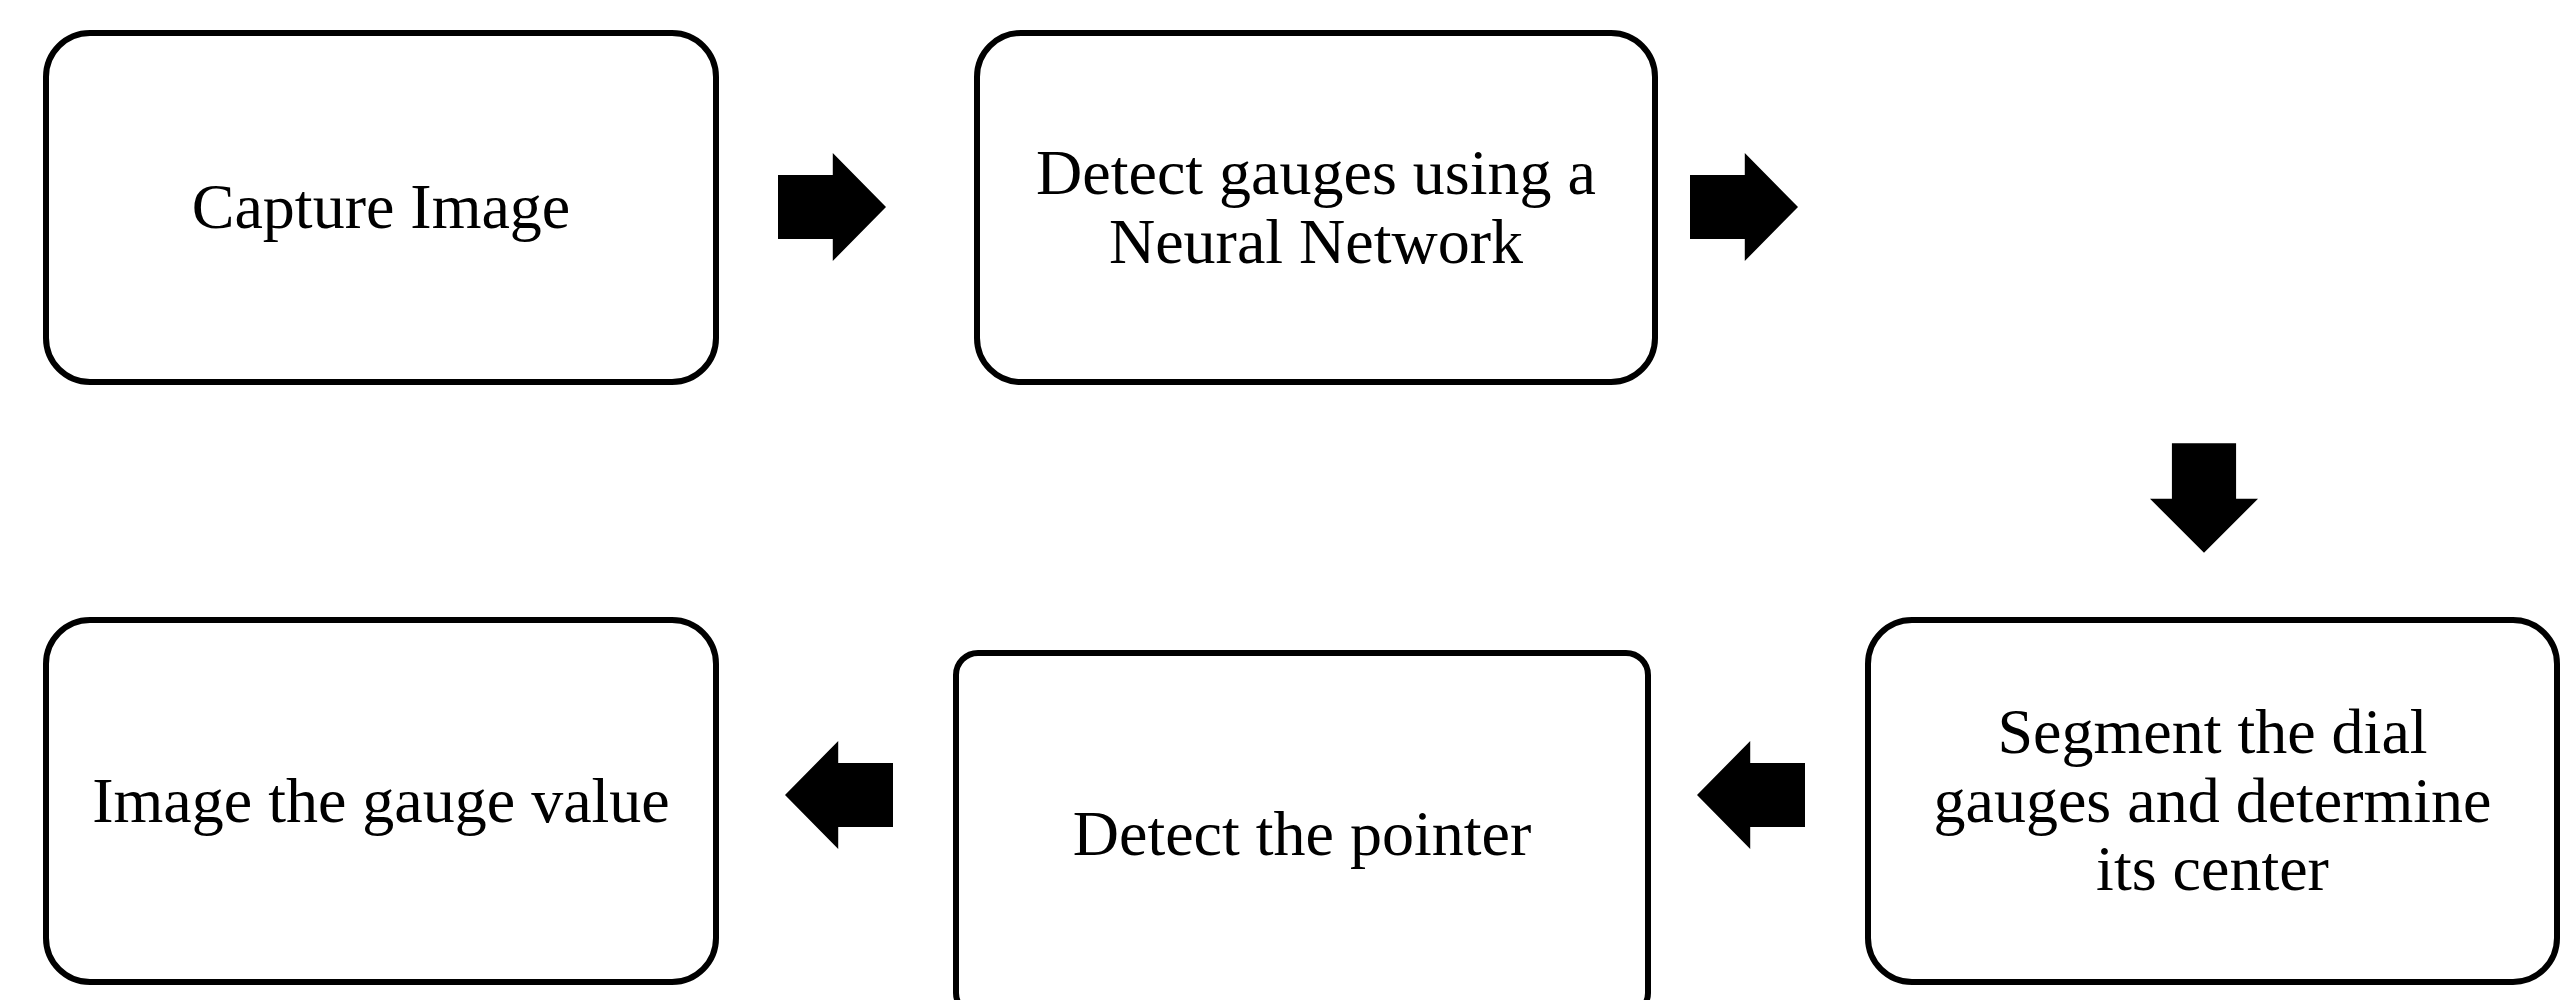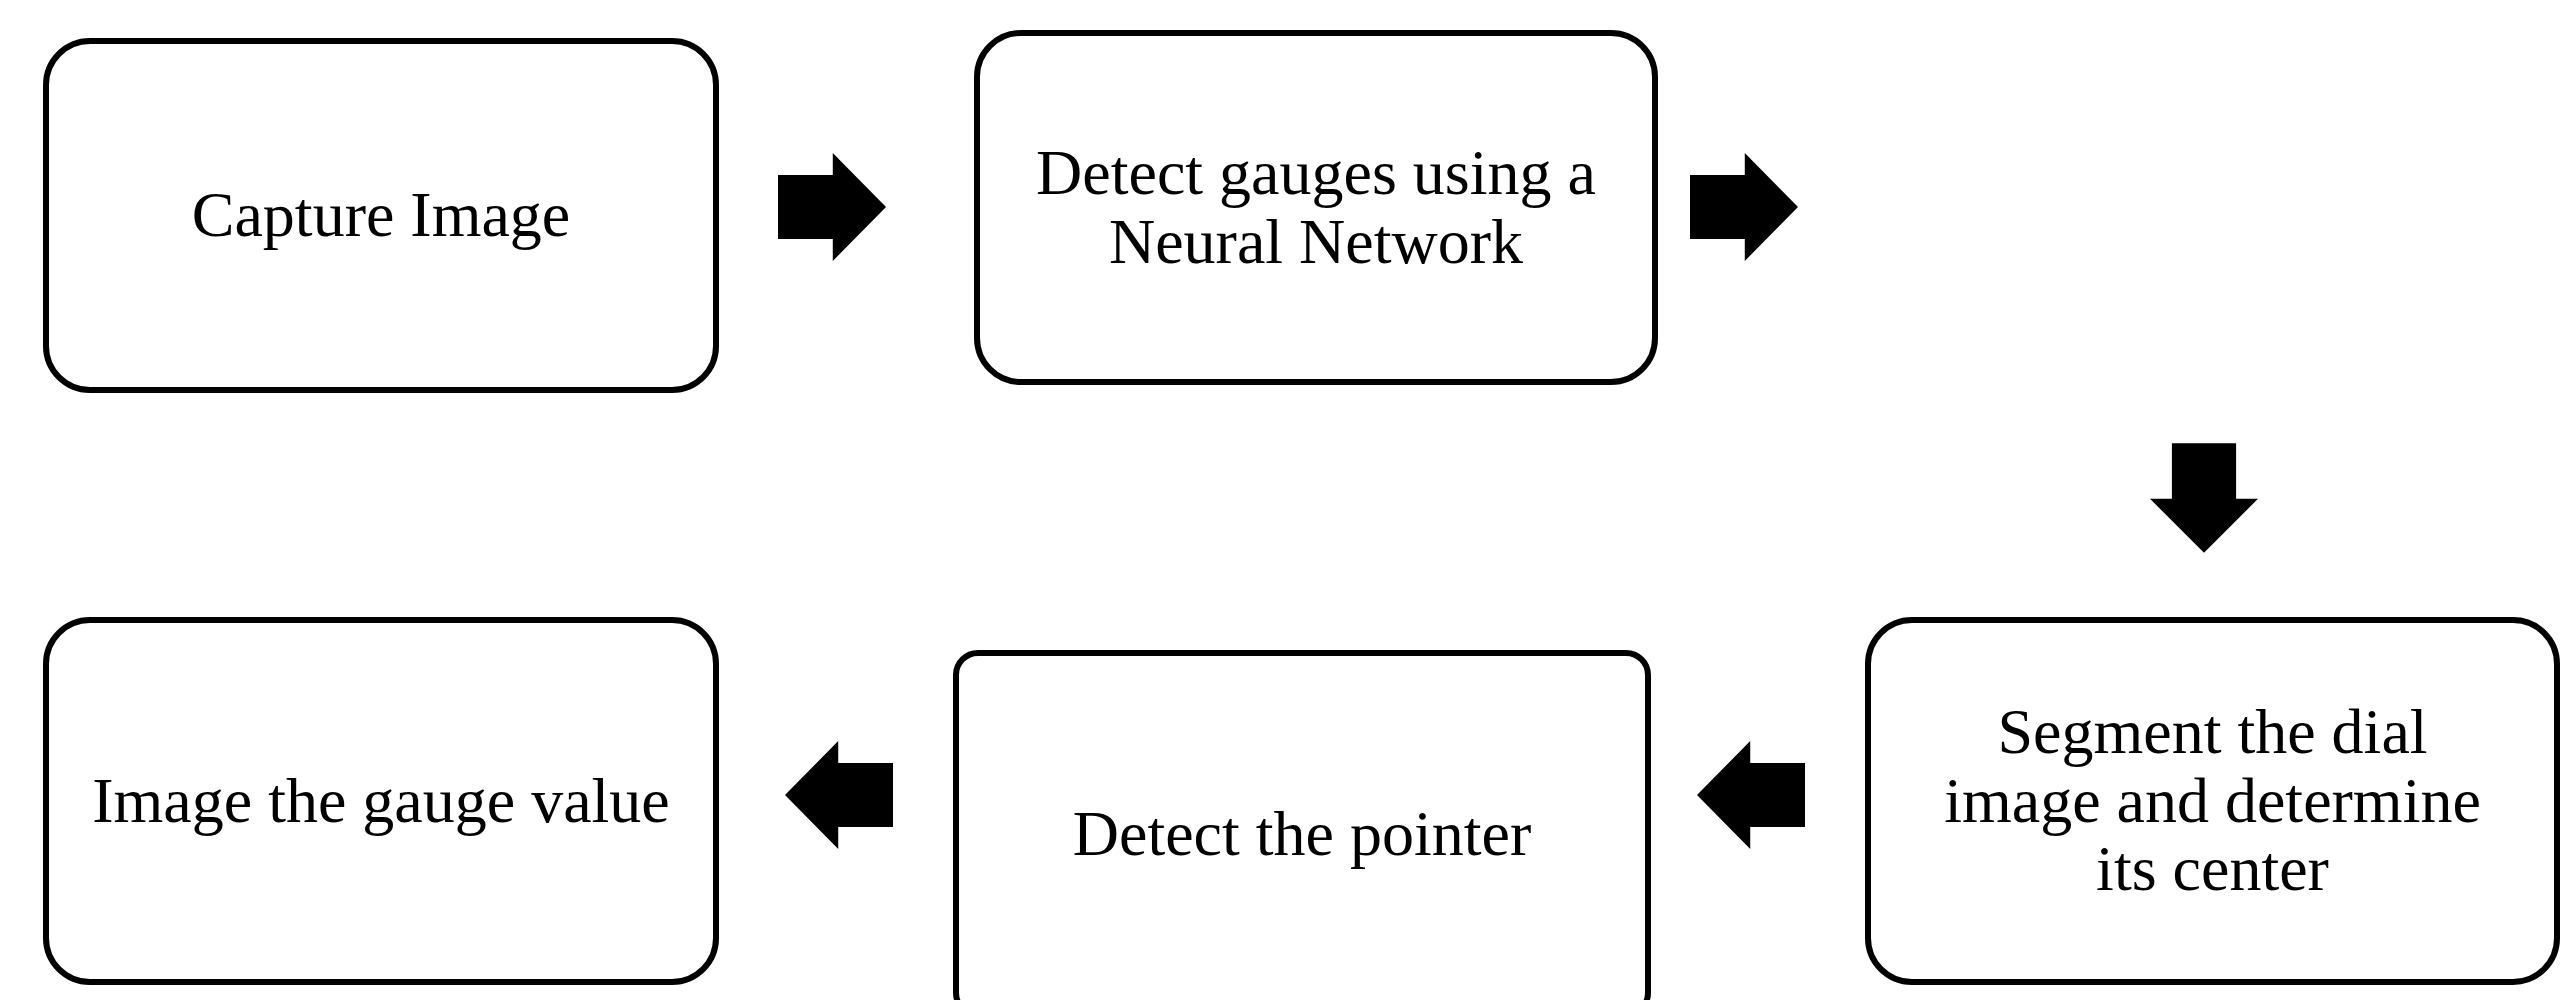--- a/index.html
+++ b/index.html
@@ -36,21 +36,21 @@
   .arrow {
     position: absolute;
     display: block;
   }
 </style>
 </head>
 <body>
 
 <div class="canvas">
 
-  <div class="node" style="left:43px; top:30px; width:676px; height:355px;margin-top:8px;">
+  <div class="node" style="left:43px; top:30px; width:676px; height:355px;">
     <span class="label">Capture Image</span>
   </div>
 
   <svg class="arrow" style="left:778px; top:153px;" width="108" height="108" viewBox="0 0 138 138">
     <polygon points="0,28 70,28 70,0 138,69 70,138 70,110 0,110" fill="#000000"></polygon>
   </svg>
 
   <div class="node" style="left:974px; top:30px; width:684px; height:355px;">
     <span class="label">Detect gauges using a
 Neural Network</span>
@@ -60,21 +60,21 @@
     <polygon points="0,28 70,28 70,0 138,69 70,138 70,110 0,110" fill="#000000"></polygon>
   </svg>
 
 
   <svg class="arrow" style="left:2150px; top:443px;" width="108" height="110" viewBox="0 0 138 140">
     <polygon points="28,0 110,0 110,71 138,71 69,140 0,71 28,71" fill="#000000"></polygon>
   </svg>
 
   <div class="node" style="left:1865px; top:617px; width:695px; height:368px;">
     <span class="label">Segment the dial
-image and determine
+gauges and determine
 its center</span>
   </div>
 
   <svg class="arrow" style="left:1697px; top:741px;" width="108" height="108" viewBox="0 0 138 138">
     <polygon points="138,28 68,28 68,0 0,69 68,138 68,110 138,110" fill="#000000"></polygon>
   </svg>
 
   <div class="node" style="left:953px; top:650px; width:698px; height:368px;border-radius:25px;">
     <span class="label">Detect the pointer</span>
   </div>

